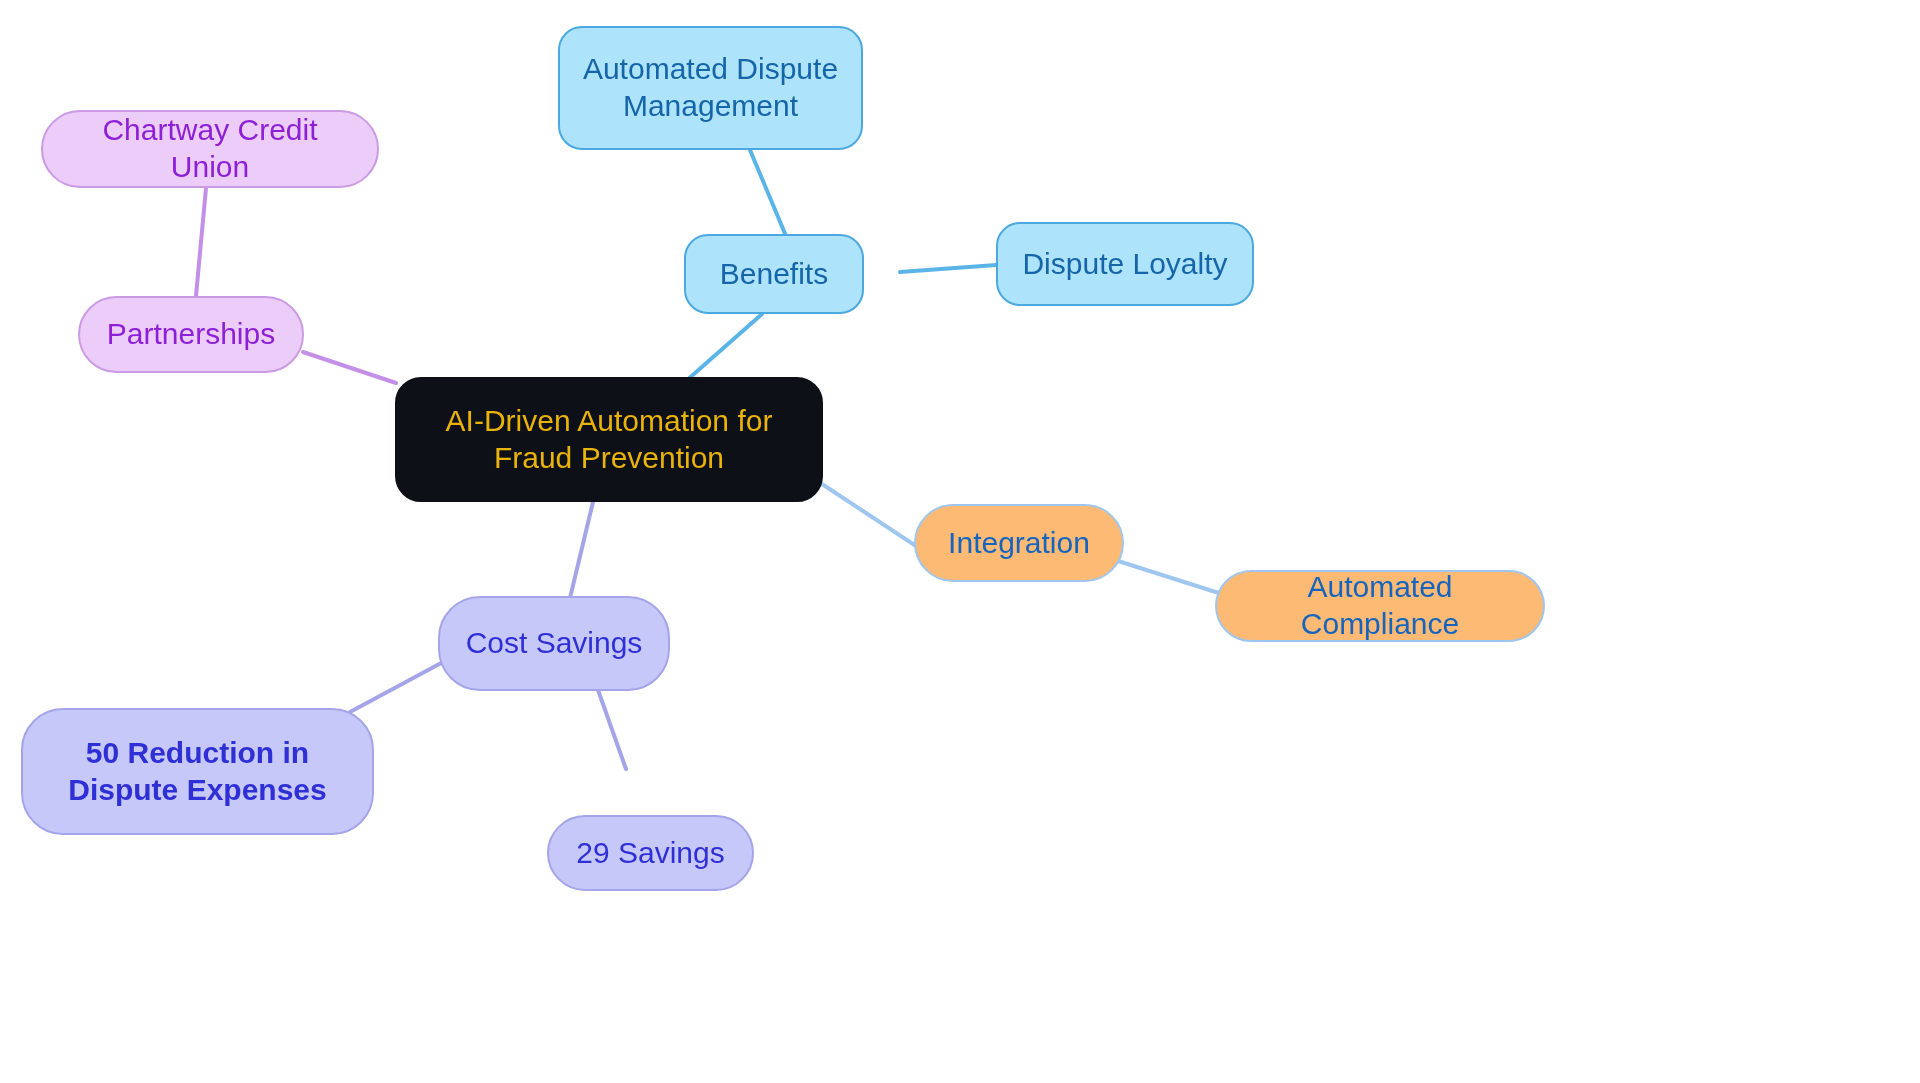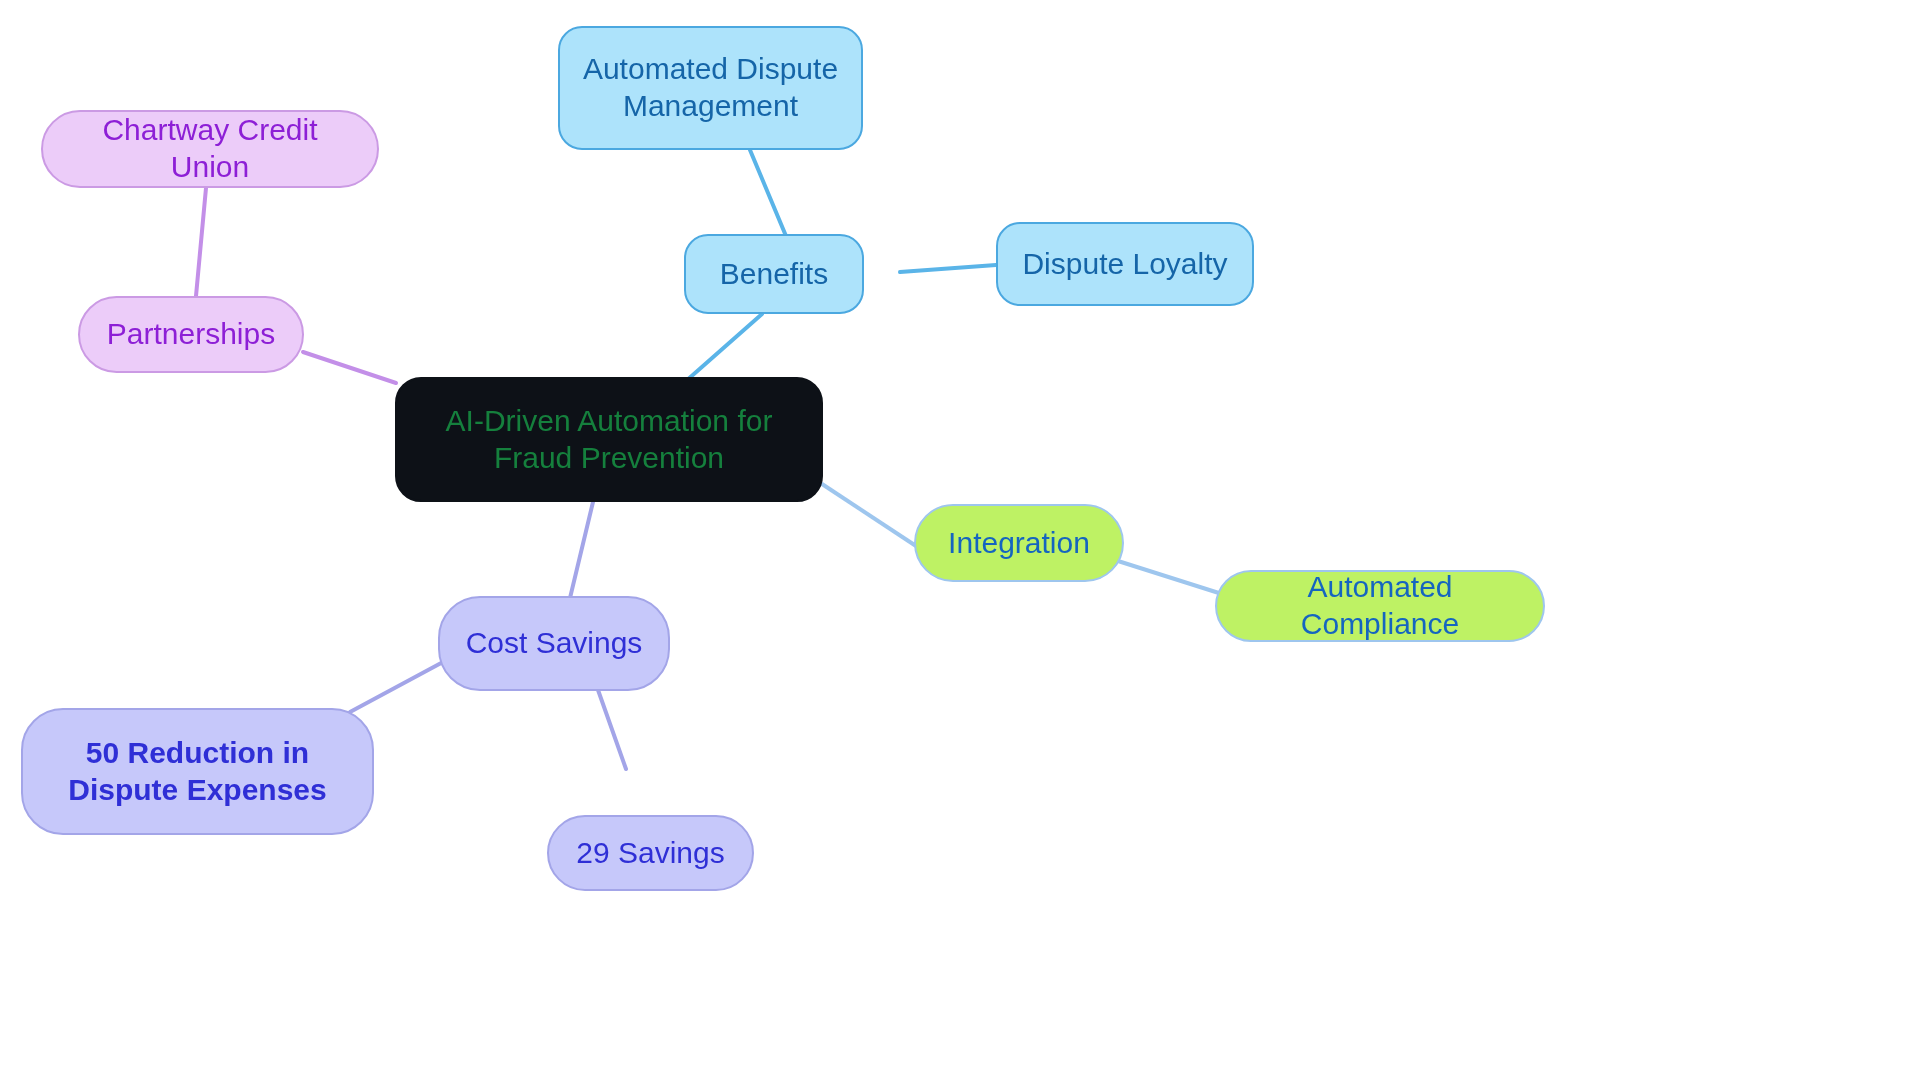--- a/index.html
+++ b/index.html
@@ -33,35 +33,35 @@
     justify-content: center;
     text-align: center;
     line-height: 1.22;
     white-space: pre-line;
     border-style: solid;
     border-width: 2px;
   }
   .node-root {
     background: #0d1117;
     border-color: #0d1117;
-    color: #15803d;
+    color: #eab308;
     border-radius: 26px;
     font-size: 30px;
     padding: 10px 26px;
   }
   .node-blue-mid {
     background: #ade3fb;
     border-color: #4ba8e0;
     color: #1565a8;
     border-radius: 24px;
     font-size: 30px;
     padding: 8px 22px;
   }
   .node-blue-light {
-    background: #bef264;
+    background: #fdba74;
     border-color: #9ec6ee;
     color: #1565c0;
     border-radius: 42px;
     font-size: 30px;
     padding: 8px 22px;
   }
   .node-violet {
     background: #ecccf9;
     border-color: #cb9ae4;
     color: #8d1fd6;

